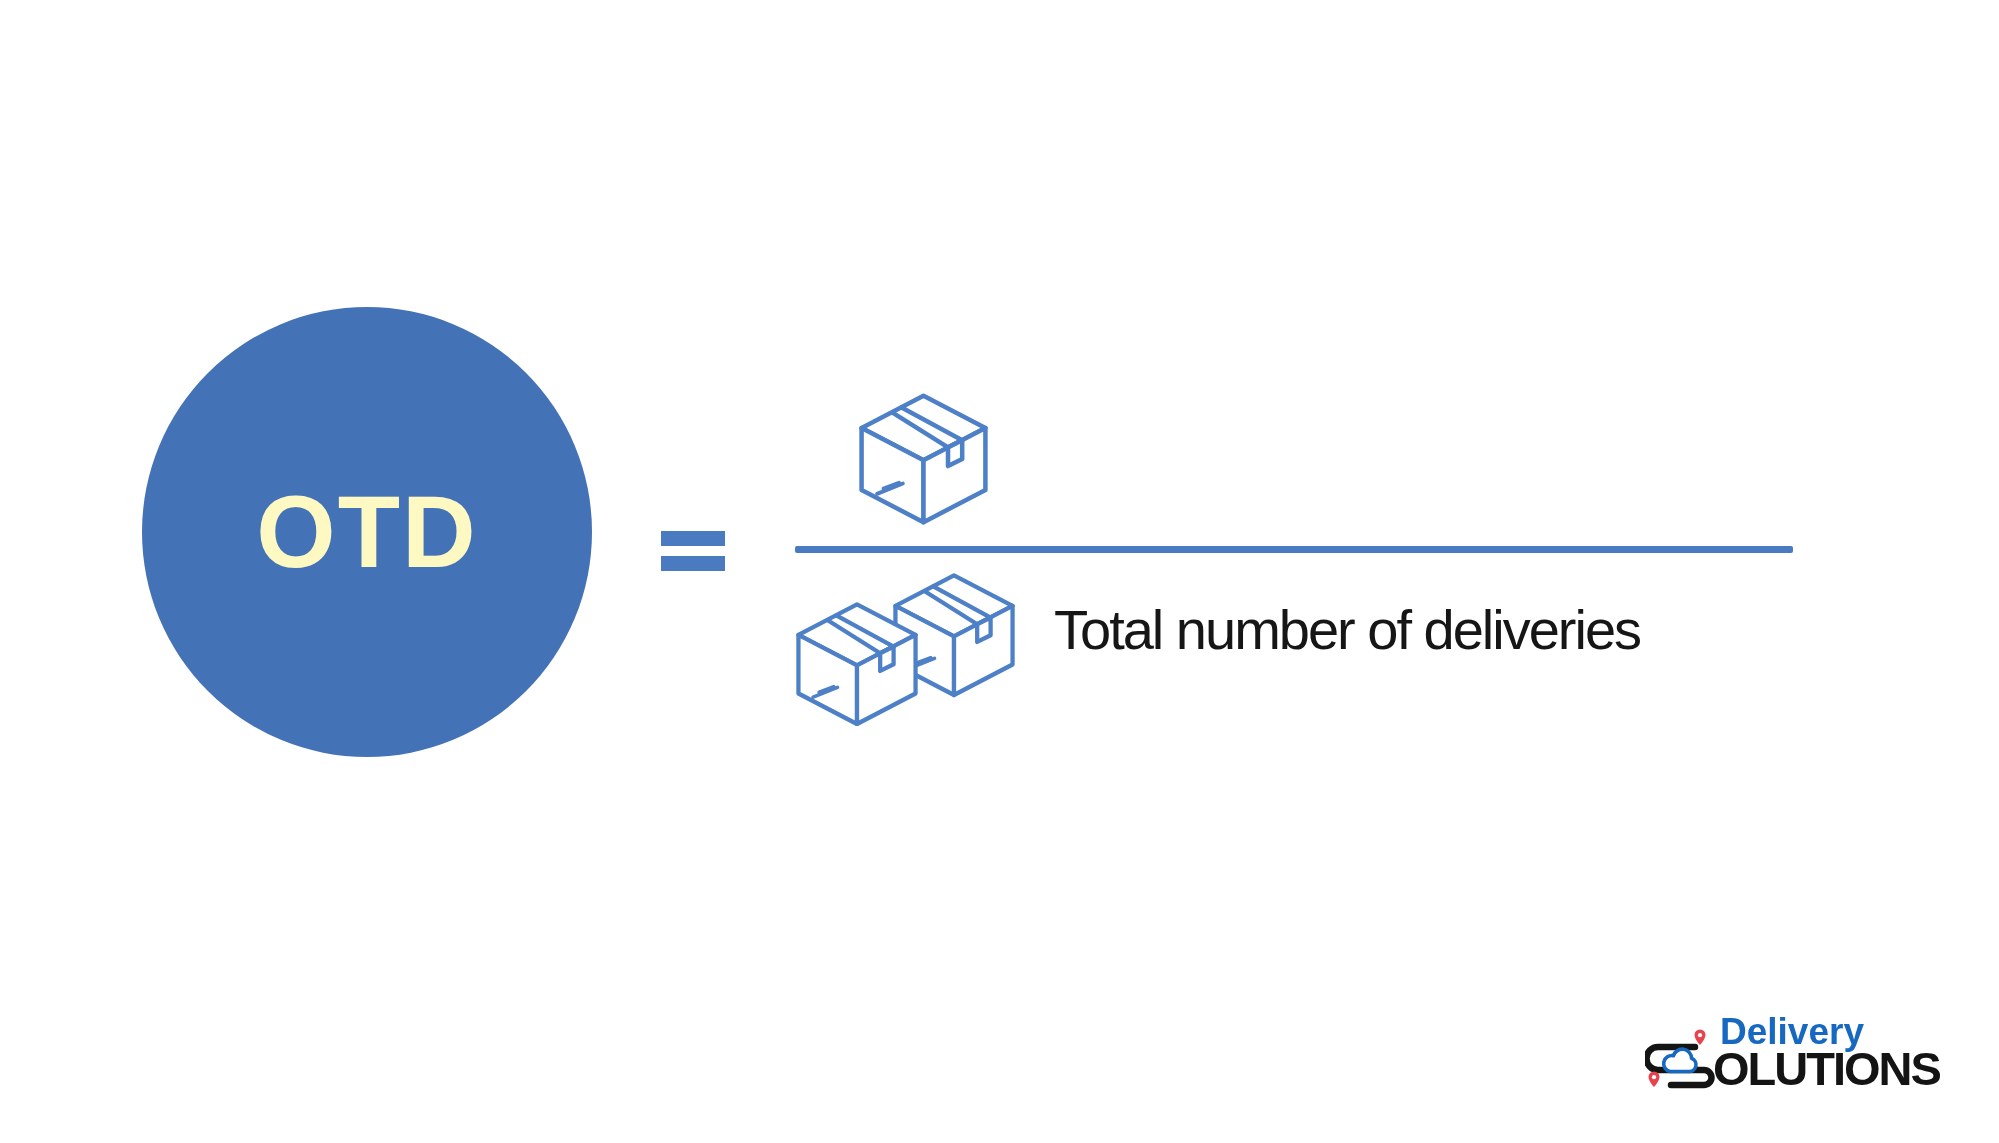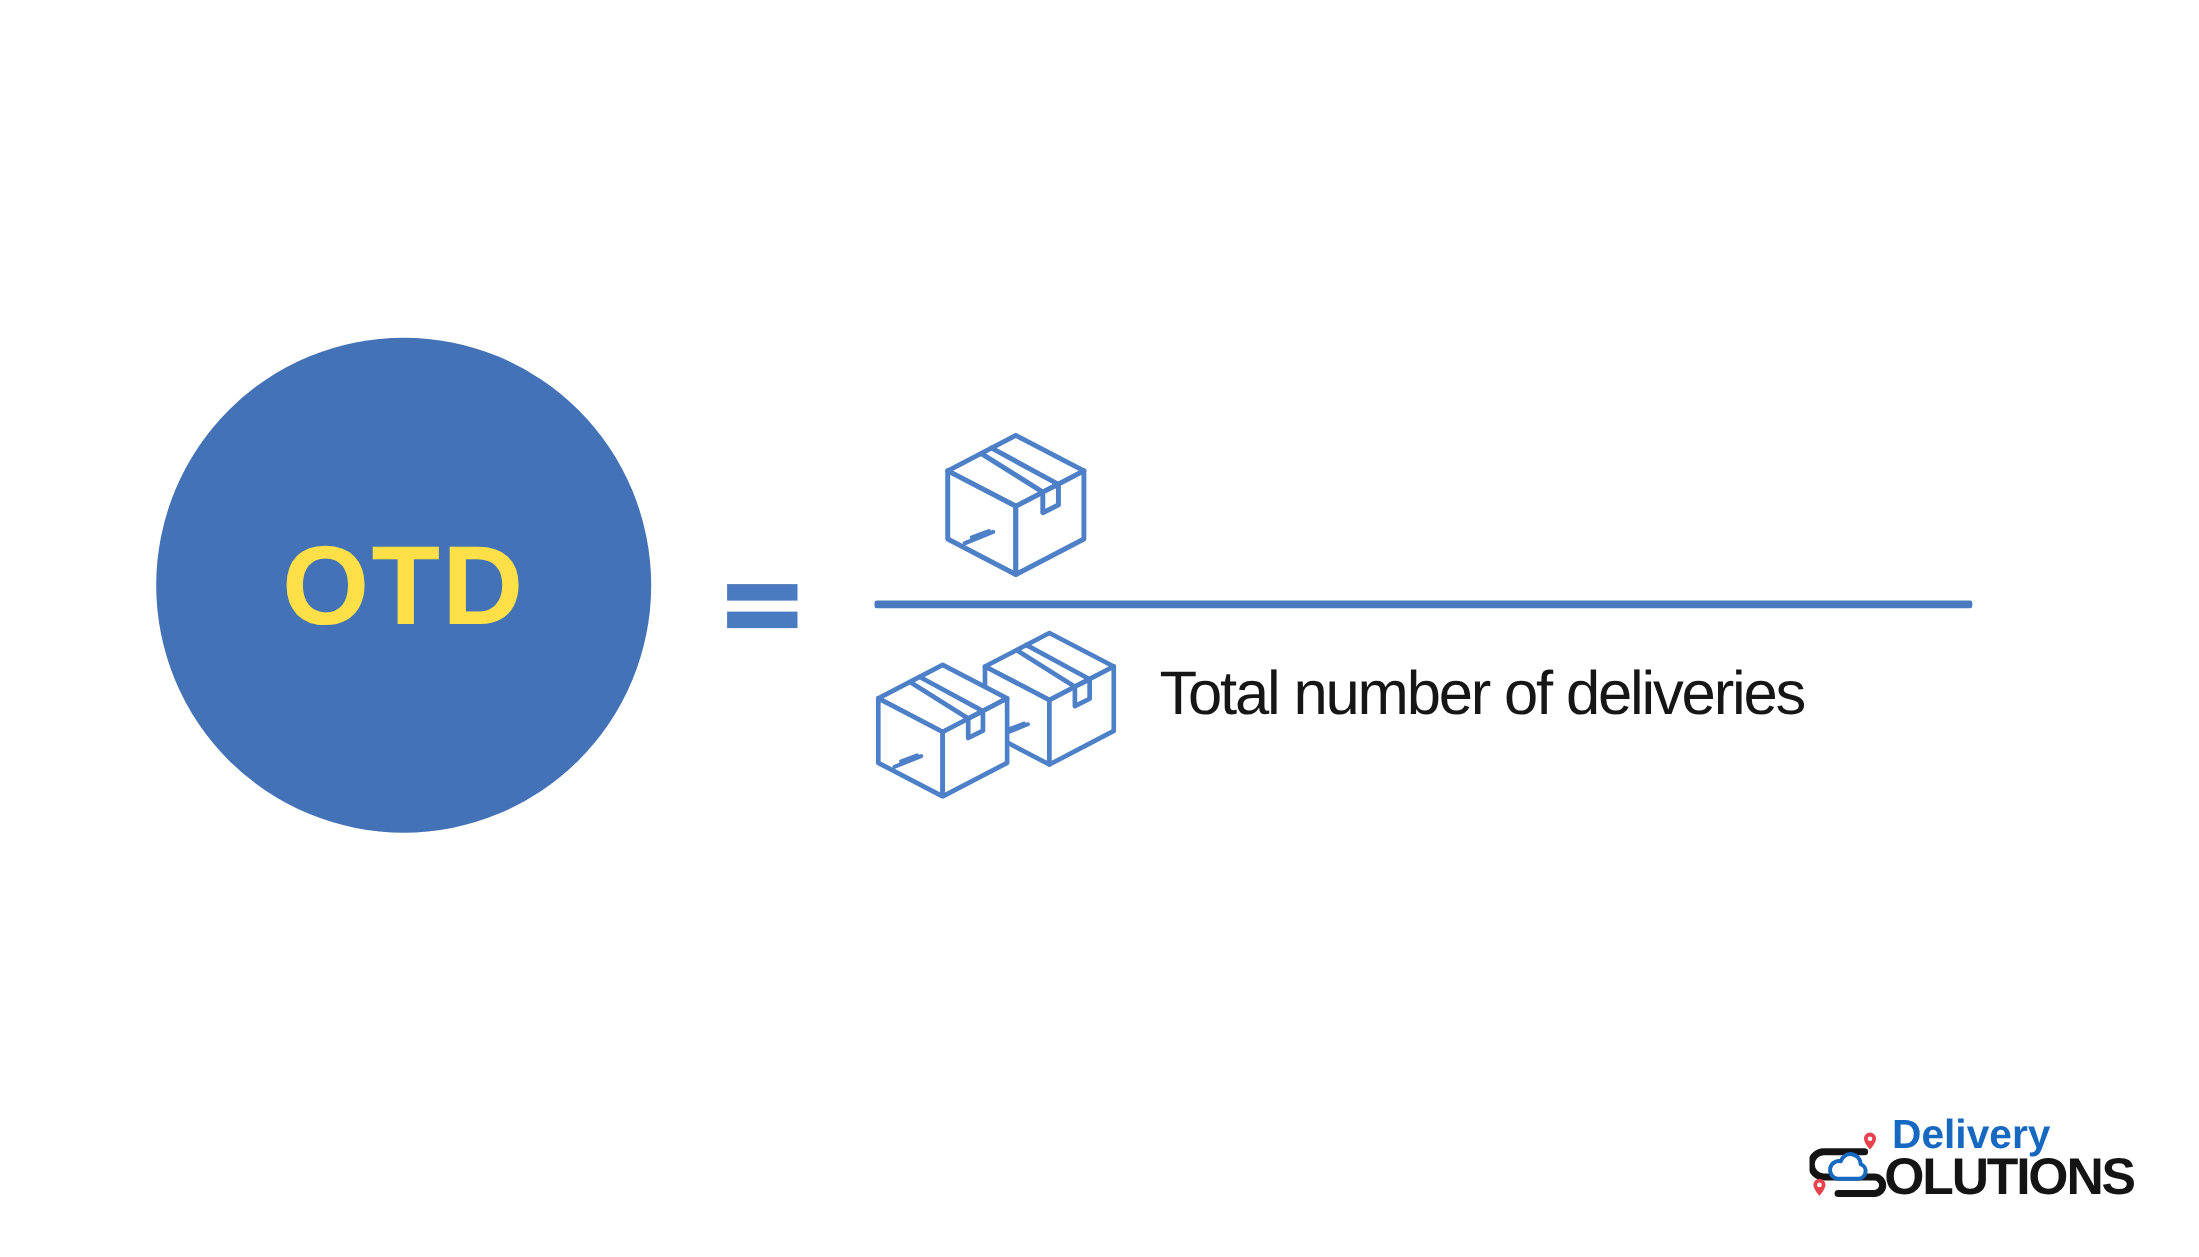--- a/index.html
+++ b/index.html
@@ -13,21 +13,21 @@
   .abs{position:absolute;}
 
   
   .otd-circle{
     left:142px;top:307px;width:450px;height:450px;
     border-radius:50%;
     background:#4472B6;
     display:flex;align-items:center;justify-content:center;
   }
   .otd-label{
-    color:#fde047;
+    color:#fef9c3;
     font-size:102px;font-weight:700;letter-spacing:2px;
     line-height:1;
   }
 
   
   .equals{left:661px;top:531px;width:64px;height:40px;
     display:flex;flex-direction:column;justify-content:space-between;}
   .equals .bar{width:64px;height:15px;background:#4A7ABF;}
   .sr-only{position:absolute;width:1px;height:1px;overflow:hidden;clip:rect(0 0 0 0);white-space:nowrap;}
 

